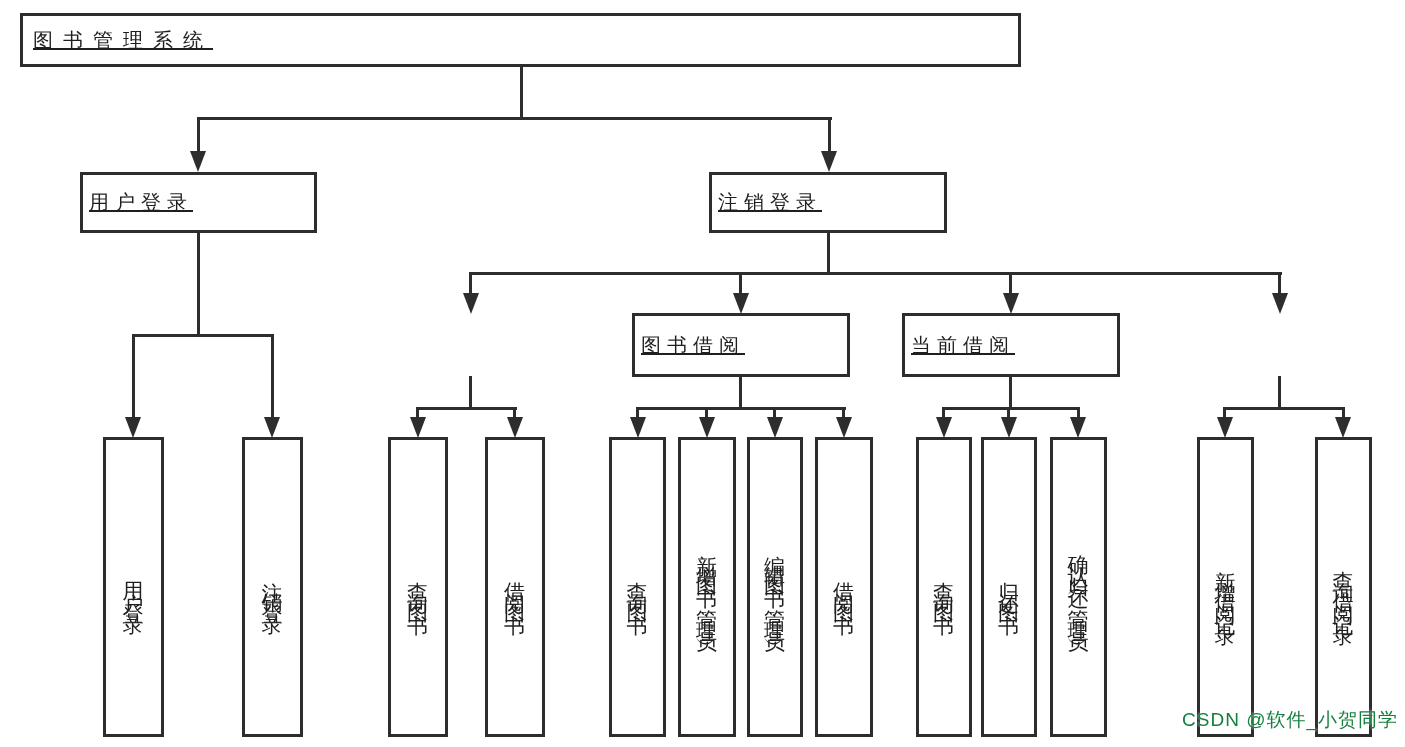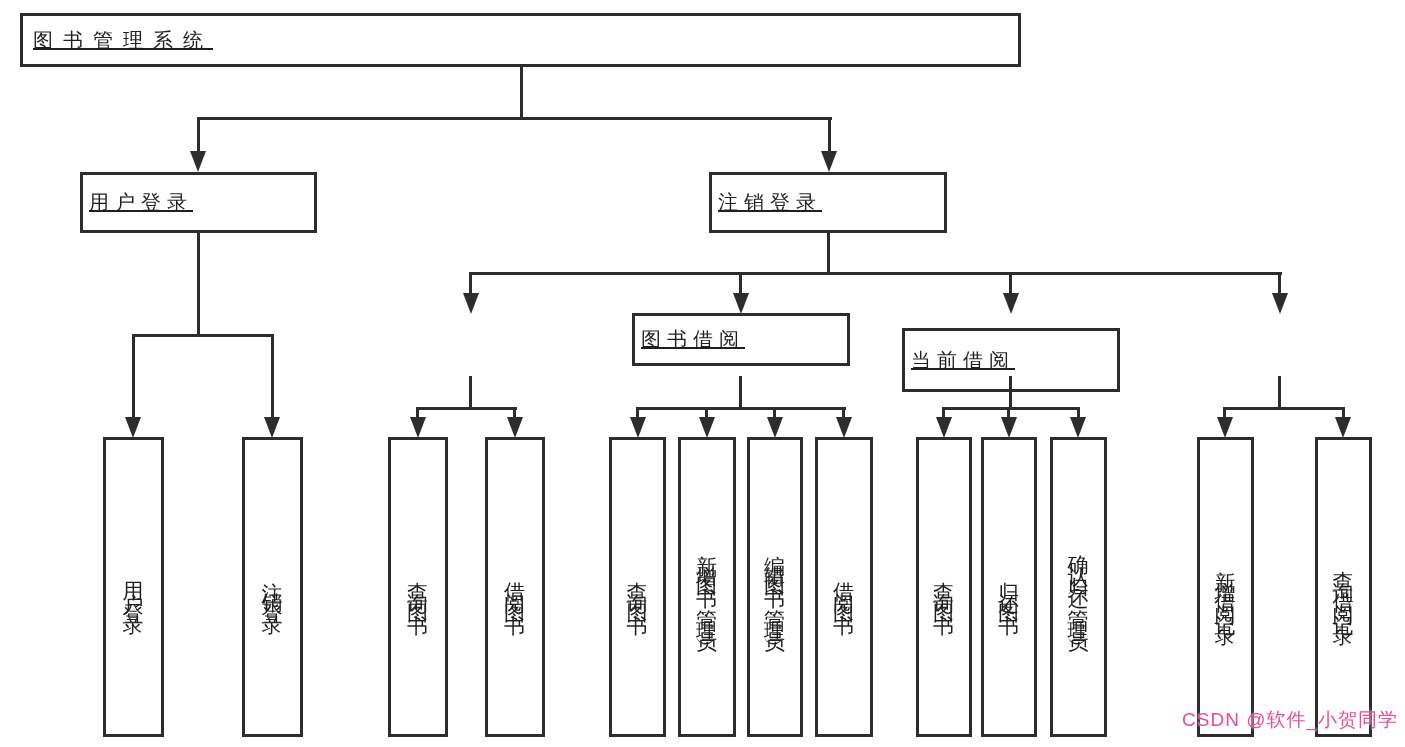--- a/index.html
+++ b/index.html
@@ -27,30 +27,30 @@
   .hline,.vline{position:absolute;background:#2d2d2d;}
   .hline{height:3px;}
   .vline{width:3px;}
   .arr{
     position:absolute;width:0;height:0;
     border-left:8px solid transparent;border-right:8px solid transparent;
     border-top:21px solid #2d2d2d;
   }
   .watermark{
     position:absolute;left:1130px;top:707px;width:268px;text-align:right;
-    font-size:19px;color:#ec4899;letter-spacing:1px;z-index:5;
+    font-size:19px;color:#15803d;letter-spacing:1px;z-index:5;
     text-shadow:0 0 3px #ffffff;white-space:nowrap;
   }
   
   #root   {left:20px;  top:13px;  width:1001px;height:54px;}
   #n-login{left:80px;  top:172px; width:237px; height:61px;}
   #n-mgmt {left:709px; top:172px; width:238px; height:61px;}
   #n-rec  {left:362px; top:313px; width:218px; height:64px;}
-  #n-bor  {left:632px; top:313px; width:218px; height:53px;}
-  #n-cur  {left:902px; top:313px; width:218px; height:64px;margin-top:15px;}
+  #n-bor  {left:632px; top:313px; width:218px; height:64px;}
+  #n-cur  {left:902px; top:313px; width:218px; height:64px;}
   #n-log  {left:1171px;top:313px; width:218px; height:64px;}
   
   .c-a1{left:103px;width:61px;} .c-a2{left:242px;width:61px;}
   .c-b1{left:388px;width:60px;} .c-b2{left:485px;width:60px;}
   .c-c1{left:609px;width:57px;} .c-c2{left:678px;width:58px;}
   .c-c3{left:747px;width:56px;} .c-c4{left:815px;width:58px;}
   .c-d1{left:916px;width:56px;} .c-d2{left:981px;width:56px;} .c-d3{left:1050px;width:57px;}
   .c-e1{left:1197px;width:57px;} .c-e2{left:1315px;width:57px;}
 </style>
 </head>

